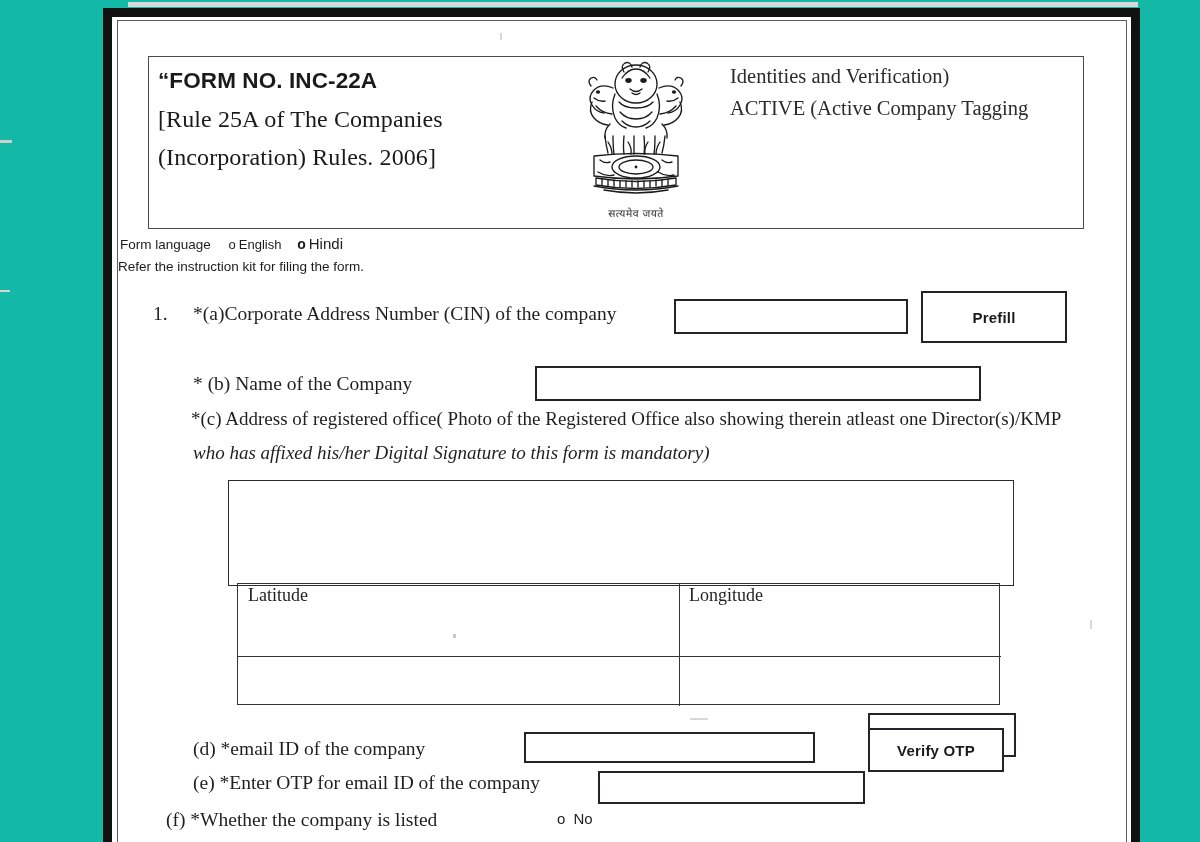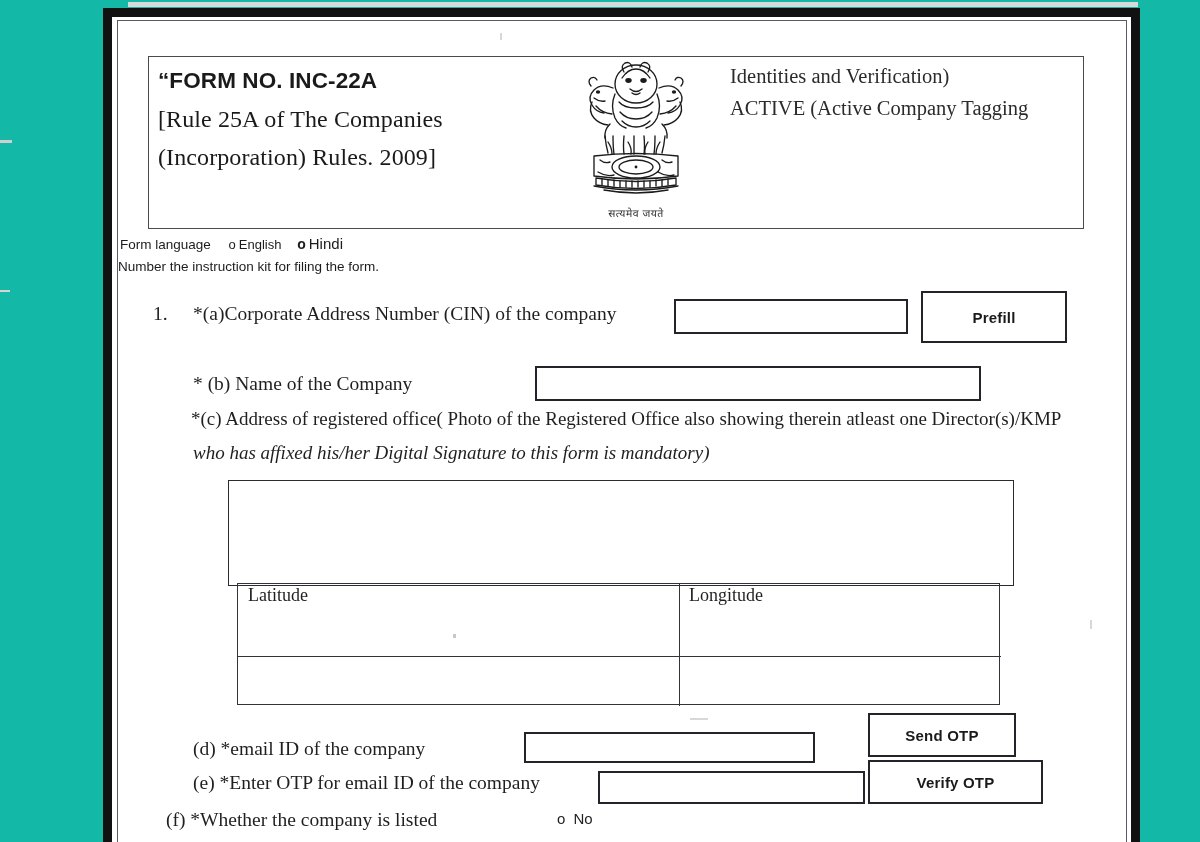--- a/index.html
+++ b/index.html
@@ -251,21 +251,21 @@
   <div id="doc-border-outer"></div>
   <div id="doc-border-inner"></div>
 
   <div id="content">
 
     <div id="header-box"></div>
 
     <div id="form-title-block">
       <div class="t-line bold-sans">“FORM NO. INC-22A</div>
       <div class="t-line">[Rule 25A of The Companies</div>
-      <div class="t-line">(Incorporation) Rules. 2009]</div>
+      <div class="t-line">(Incorporation) Rules. 2006]</div>
     </div>
 
     <div id="active-title-block">
       <div class="a-line">Identities and Verification)</div>
       <div class="a-line">ACTIVE (Active Company Tagging</div>
     </div>
 
     <div id="emblem-wrap">
       <svg width="128" height="150" viewBox="0 0 128 150" aria-hidden="true">
         <g fill="none" stroke="#1b1b1b" stroke-width="1.35" stroke-linecap="round" stroke-linejoin="round">
@@ -331,21 +331,21 @@
       </svg>
       <div id="emblem-motto">सत्यमेव जयते</div>
     </div>
 
     <div id="lang-row">
       <span class="lang-label">Form language</span>
       <span class="radio-opt opt-en"><span class="glyph">o</span><span>English</span></span>
       <span class="radio-opt opt-hi"><span class="glyph">o</span><span>Hindi</span></span>
     </div>
 
-    <div id="instruction-row">Number the instruction kit for filing the form.</div>
+    <div id="instruction-row">Refer the instruction kit for filing the form.</div>
 
     <div class="f-label" style="left:153px; top:303px;">1.</div>
     <div class="f-label" style="left:193px; top:303px;">*(a)Corporate Address Number (CIN) of the company</div>
     <div class="f-box" style="left:674px; top:299px; width:234px; height:35px;"></div>
     <div class="f-btn" style="left:921px; top:291px; width:146px; height:52px;">Prefill</div>
 
     <div class="f-label" style="left:193px; top:373px;text-align:right;">* (b) Name of the Company</div>
     <div class="f-box" style="left:535px; top:366px; width:446px; height:35px;"></div>
 
     <div class="f-label" style="left:191px; top:408px; font-size:19px;">*(c) Address of registered office( Photo of the Registered Office also showing therein atleast one Director(s)/KMP</div>
@@ -364,21 +364,21 @@
     <div style="position:absolute; left:681px; top:600px; width:318px; height:53px;"></div>
     <div style="position:absolute; left:239px; top:657px; width:438px; height:46px;"></div>
     <div style="position:absolute; left:681px; top:657px; width:318px; height:46px;"></div>
 
     <div class="f-label" style="left:193px; top:738px;">(d) *email ID of the company</div>
     <div class="f-box" style="left:524px; top:732px; width:291px; height:31px;"></div>
     <div class="f-btn" style="left:868px; top:713px; width:148px; height:44px;">Send OTP</div>
 
     <div class="f-label" style="left:193px; top:772px;">(e) *Enter OTP for email ID of the company</div>
     <div class="f-box" style="left:598px; top:771px; width:267px; height:33px;"></div>
-    <div class="f-btn" style="left:868px; top:760px; width:175px; height:44px;">Verify OTP</div>
+    <div class="f-btn" style="left:868px; top:728px; width:136px; height:44px;">Verify OTP</div>
 
     <div class="f-label" style="left:166px; top:809px;">(f) *Whether the company is listed</div>
     <div class="f-label" style="left:489px; top:810px; font-family:'Liberation Sans', sans-serif; font-size:15px;margin-top:46px;">
       <span>o</span>
       <span style="margin-left:4px;">Yes</span>
     </div>
     <div class="f-label" style="left:557px; top:810px; font-family:'Liberation Sans', sans-serif; font-size:15px;">
       <span>o</span>
       <span style="margin-left:4px;">No</span>
     </div>

